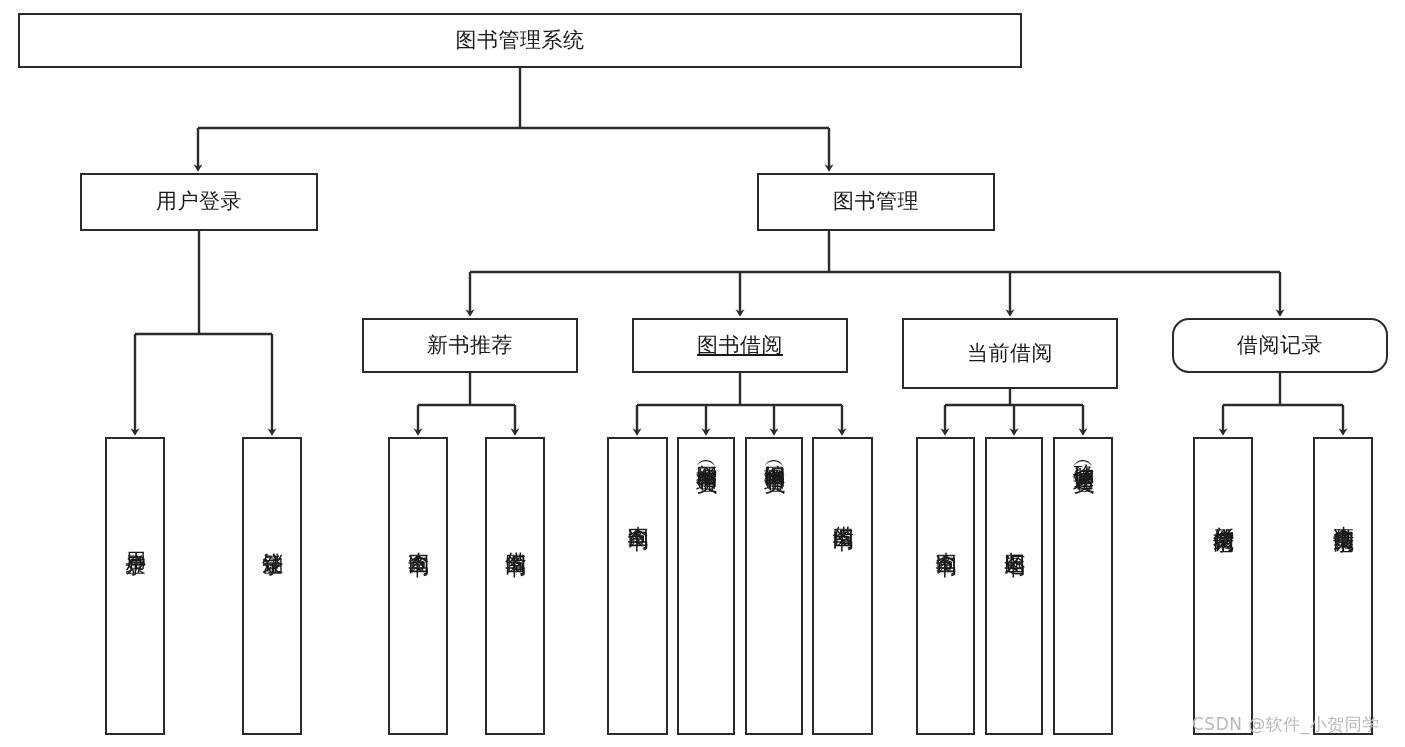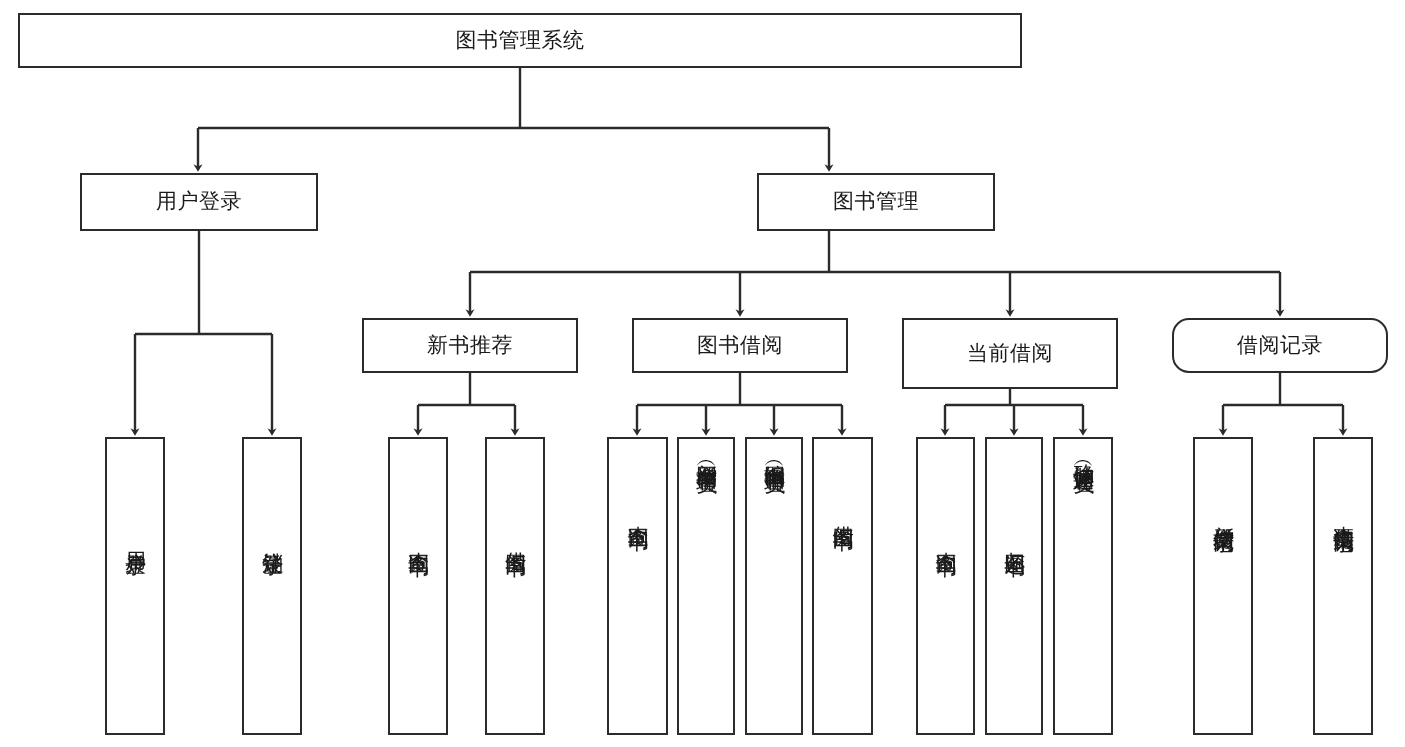--- a/index.html
+++ b/index.html
@@ -132,21 +132,21 @@
   <div class="node horiz" id="l1-0" style="left: 80px; top: 173px; width: 238px; height: 58px;">
     <span class="label">用户登录</span>
   </div>
   <div class="node horiz" id="l1-1" style="left: 710px; top: 173px; width: 238px; height: 58px; margin-left: 47px;">
     <span class="label">图书管理</span>
   </div>
 
   <div class="node horiz" id="l2-0" style="left: 362px; top: 318px; width: 216px; height: 55px;">
     <span class="label">新书推荐</span>
   </div>
-  <div class="node horiz" id="l2-1" style="left: 632px; top: 318px; width: 216px; height: 55px;">
+  <div class="node horiz" id="l2-1" style="left: 632px; top: 318px; width: 216px; height: 55px; text-decoration: underline;">
     <span class="label">图书借阅</span>
   </div>
   <div class="node horiz" id="l2-2" style="left: 902px; top: 318px; width: 216px; height: 71px;">
     <span class="label">当前借阅</span>
   </div>
   <div class="node horiz" id="l2-3" style="left: 1172px; top: 318px; width: 216px; height: 55px; border-radius: 17px;">
     <span class="label">借阅记录</span>
   </div>
 
   <div class="node vert pad-low" id="leaf-0" style="left: 105px; top: 437px; width: 60px; height: 298px;">
@@ -182,14 +182,15 @@
   <div class="node vert" id="leaf-10" style="left: 1053px; top: 437px; width: 60px; height: 298px;">
     <span class="label">确认归还（管理员）</span>
   </div>
   <div class="node vert pad-mid" id="leaf-11" style="left: 1193px; top: 437px; width: 60px; height: 298px;">
     <span class="label">新增借阅记录</span>
   </div>
   <div class="node vert pad-mid" id="leaf-12" style="left: 1313px; top: 437px; width: 60px; height: 298px;">
     <span class="label">查询借阅记录</span>
   </div>
 
+  <div class="watermark" style="left: 1192px; top: 713px; color: rgb(185, 185, 185);">CSDN @软件_小贺同学</div>
 
 </div>
 
 </body></html>

